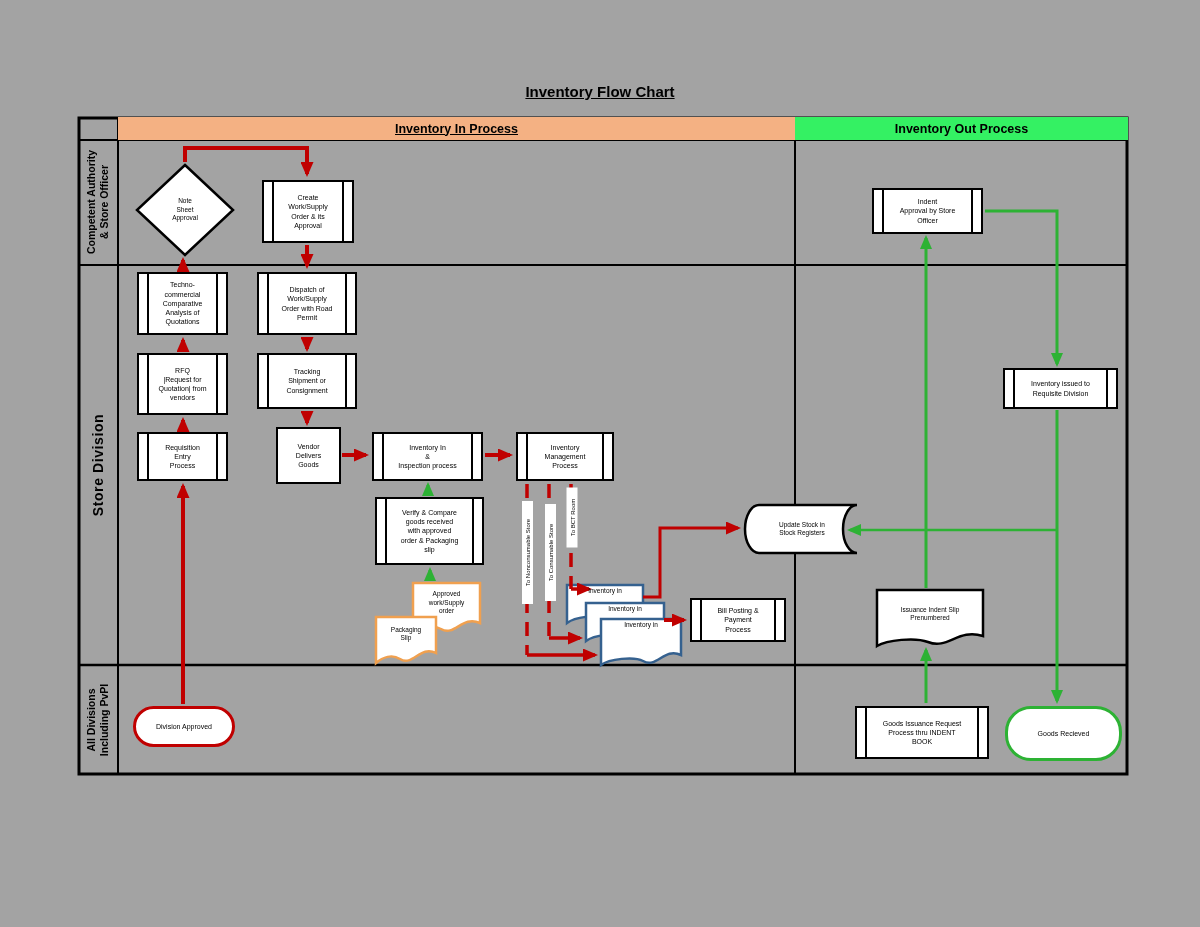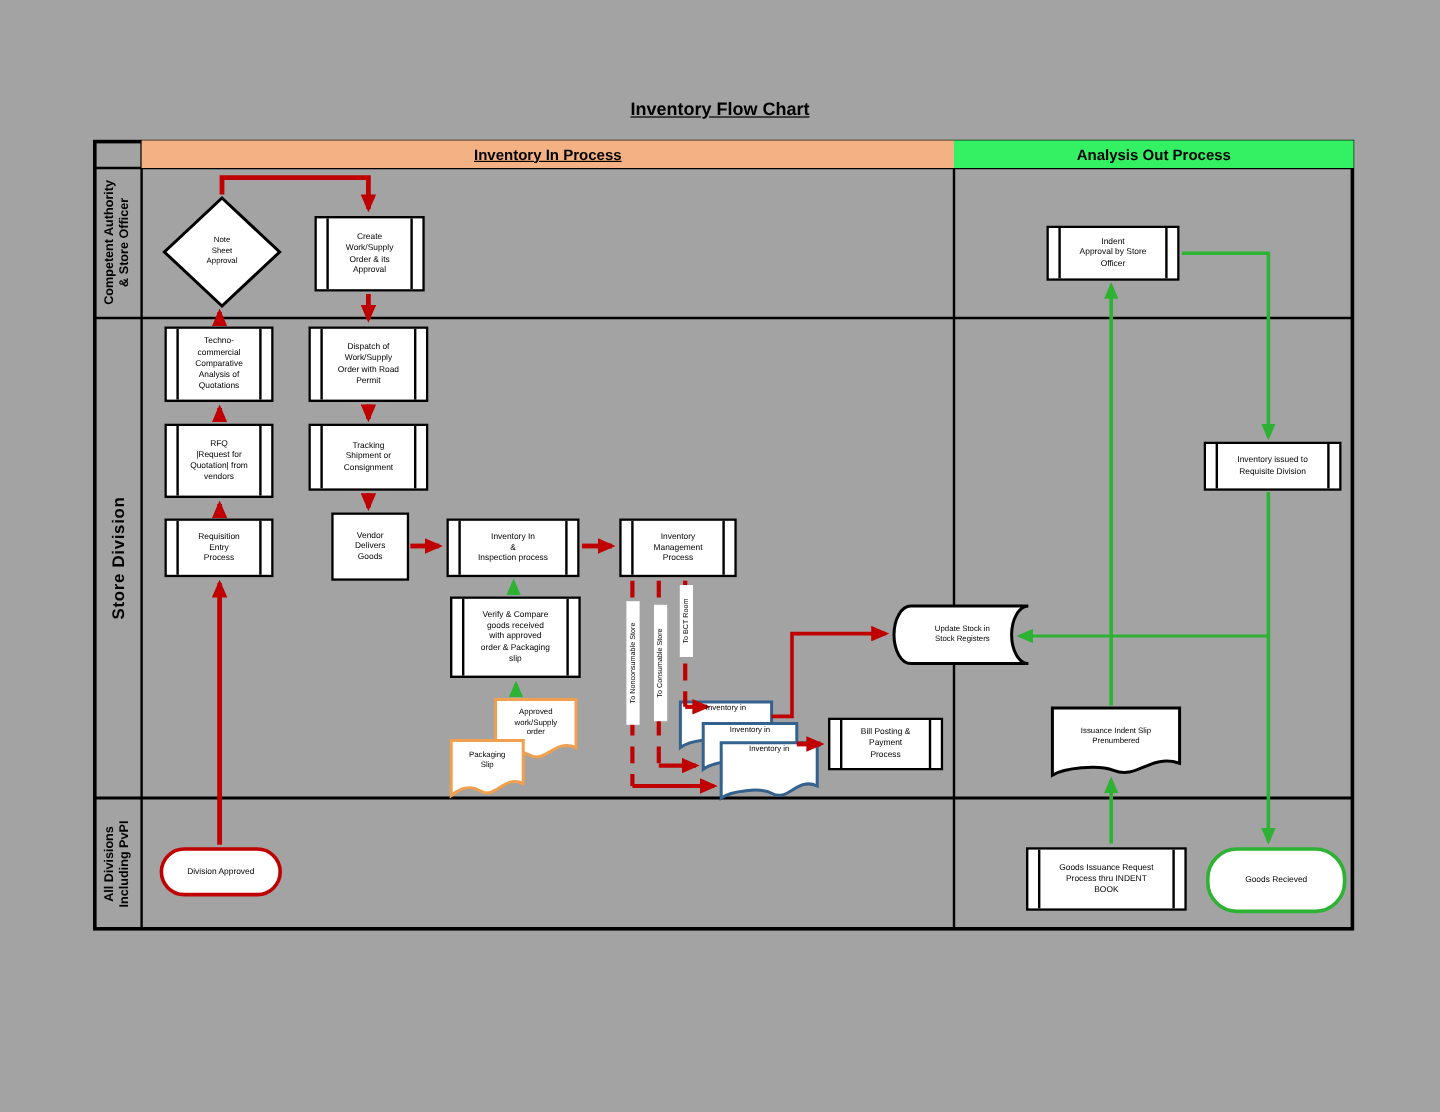--- a/index.html
+++ b/index.html
@@ -41,21 +41,21 @@
       <rect x="79" y="118" width="1048" height="656" stroke-width="3"></rect>
       <line x1="118" y1="117" x2="118" y2="774" stroke-width="2"></line>
       <line x1="795" y1="117" x2="795" y2="774" stroke-width="2"></line>
       <line x1="79" y1="140" x2="1127" y2="140" stroke-width="2"></line>
       <line x1="79" y1="265" x2="1127" y2="265" stroke-width="2"></line>
       <line x1="79" y1="665" x2="1127" y2="665" stroke-width="2.5"></line>
     </g>
   </svg>
 
   <div class="hdr hdr-in">Inventory In Process</div>
-  <div class="hdr hdr-out">Analysis Out Process</div>
+  <div class="hdr hdr-out">Inventory Out Process</div>
 
   <div class="rot lane-lbl" style="left:33px;top:187px;width:130px;height:30px;">Competent Authority
 &amp; Store Officer</div>
   <div class="rot lane-lbl-big" style="left:28px;top:455px;width:140px;height:20px;">Store Division</div>
   <div class="rot lane-lbl" style="left:43px;top:705px;width:110px;height:30px;">All Divisions
 Including PvPI</div>
 
   <svg width="1200" height="927" style="z-index:2">
     <defs>
       <marker id="mr" markerUnits="userSpaceOnUse" markerWidth="15" markerHeight="13" refX="12" refY="6.5" orient="auto">

